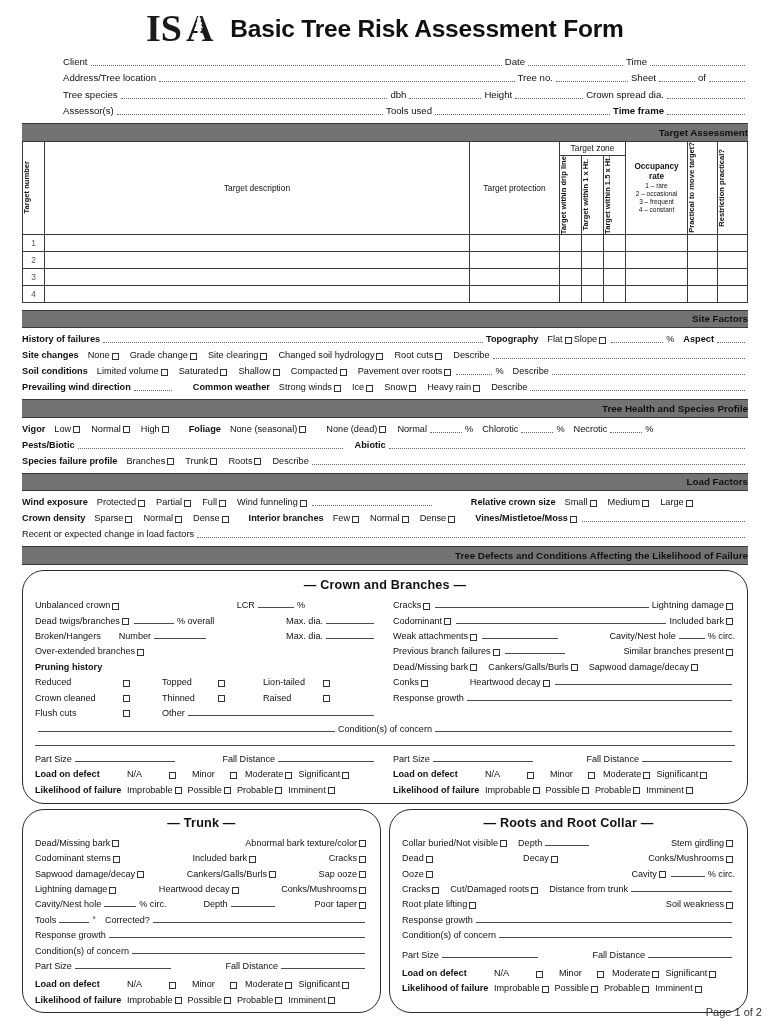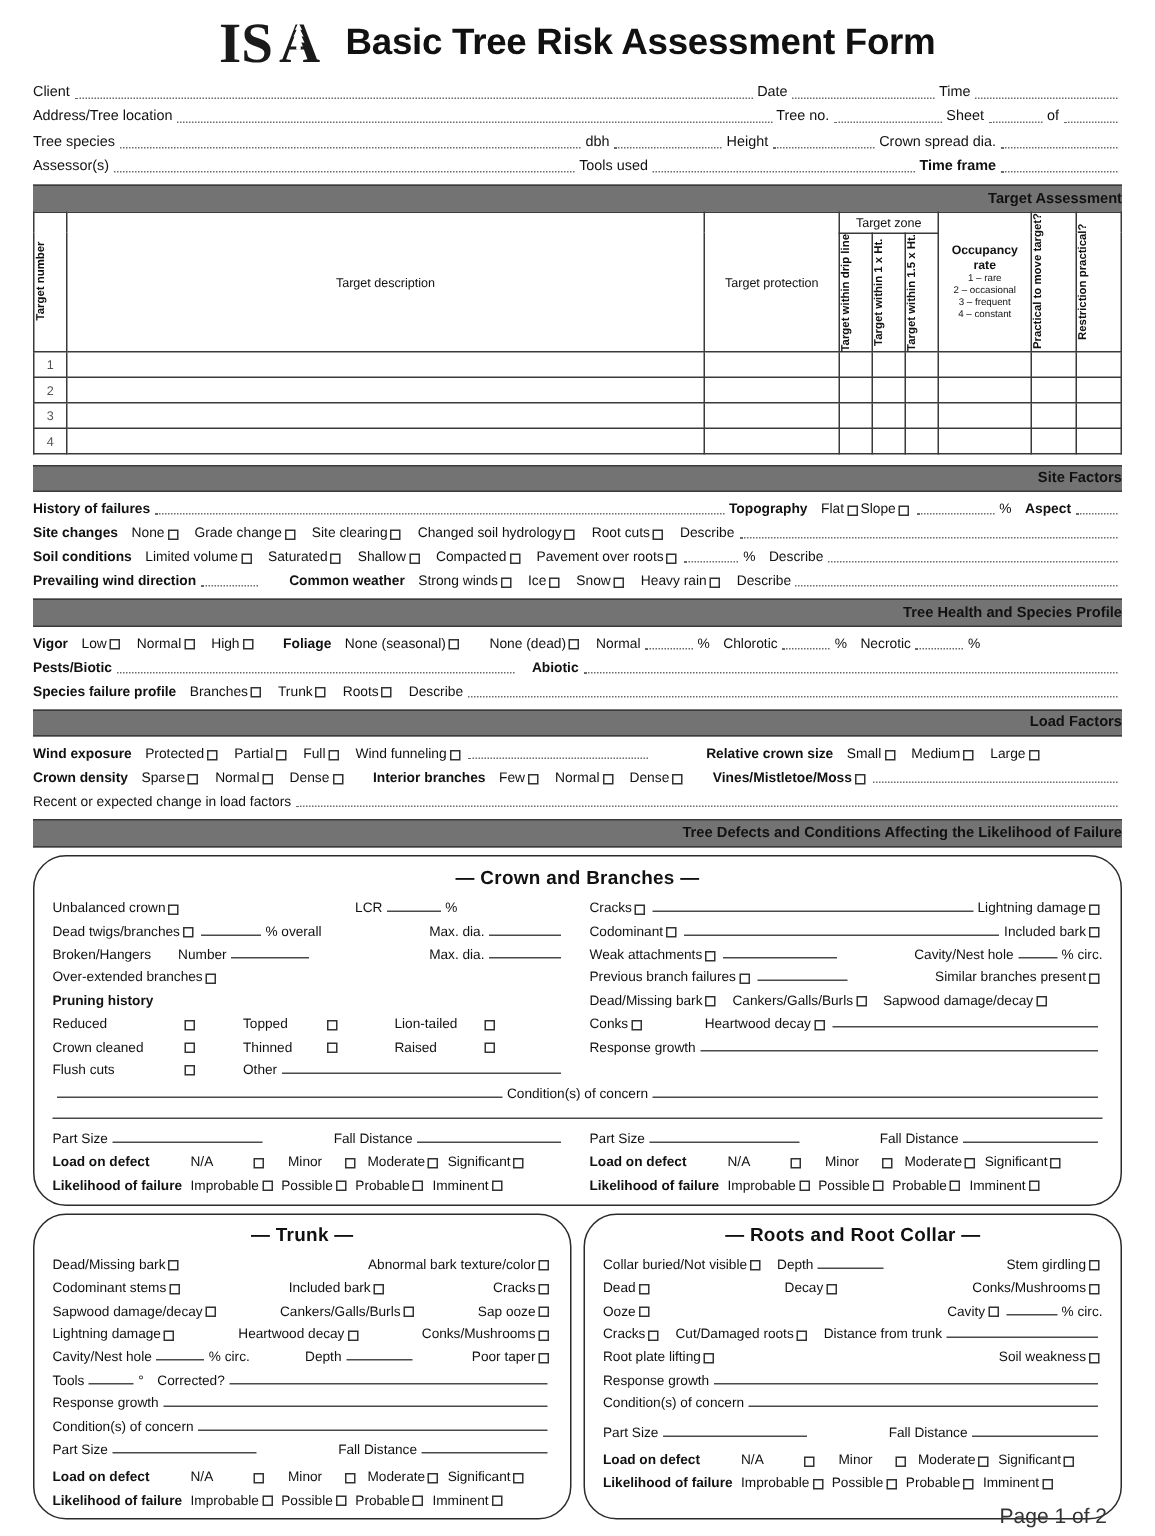--- a/index.html
+++ b/index.html
@@ -13,21 +13,21 @@
     -webkit-font-smoothing:antialiased;
   }
   .page { position:relative; width:770px; height:1024px; padding:0 22px; }
 
   
   .hdr { display:flex; align-items:center; justify-content:center; gap:10px; padding-top:11px; height:46px; }
   .logo { display:block; }
   .title { font-size:24.5px; font-weight:bold; letter-spacing:-0.2px; color:#111;text-align:center; }
 
   
-  .fieldblock { margin-top:4px; }
+  .fieldblock { margin-top:4px;margin-left:41px; }
   .frow { display:flex; align-items:flex-end; height:16.5px; white-space:nowrap; }
   .lbl { font-size:9.6px; }
   .lbl.b { font-weight:bold; }
   .dash { flex:0 0 auto; border-bottom:1px dotted #6a6a6a; height:10px; margin:0 3px 1px 3px; }
   .dash.fl { flex:1 1 auto; }
 
   
   .secbar {
     background:#737373; text-align:right; font-weight:bold; font-size:9.8px;
     padding:2.5px 0 3px; border-top:1px solid #3a3a3a; border-bottom:1px solid #3a3a3a;
@@ -65,21 +65,21 @@
   .col { width:50%; }
   .col.l { padding-right:8px; }
   .col.r { padding-left:8px; }
   .dl { display:flex; align-items:flex-end; height:15.4px; white-space:nowrap; font-size:9.1px; }
   .u { border-bottom:1px solid #4a4a4a; height:10px; margin:0 3px 2px 3px; flex:0 0 auto; }
   .u.fl { flex:1 1 auto; }
   .ruleline { border-bottom:1px solid #4a4a4a; height:11px; margin:1px 0 2px; }
   .btmbox { border:1.6px solid #2b2b2b; border-radius:22px; padding:6px 12px 7px 12px; height:100%; }
   .bottomrow { display:flex; gap:8px; margin-top:5px; }
   .bhalf { width:50%; }
-  .footer { position:absolute; right:32px; bottom:6px; font-size:14px; color:#333; }
+  .footer { position:absolute; right:8px; bottom:6px; font-size:11px; color:#333; }
 </style>
 </head>
 <body>
 
 <div class="page">
 
   <div class="hdr">
     <span class="logo">
       <svg width="74" height="42" viewBox="0 0 74 42">
         <text x="0" y="34" font-family="Liberation Serif, serif" font-size="38" font-weight="bold" fill="#1a1a1a">IS</text>

